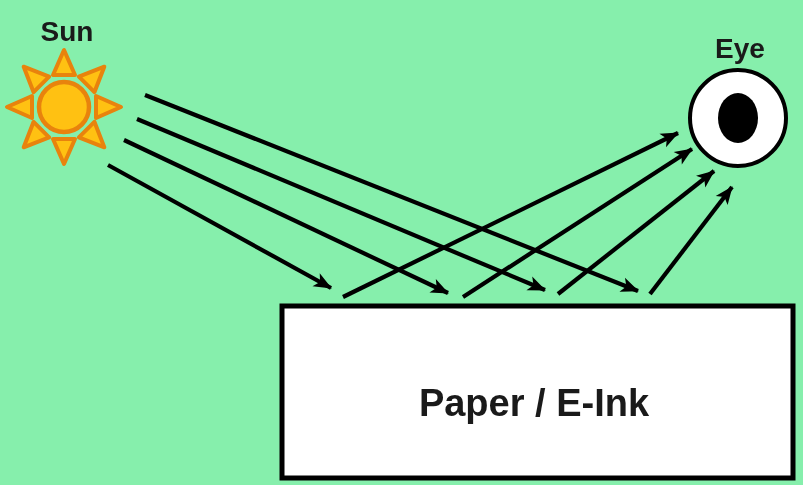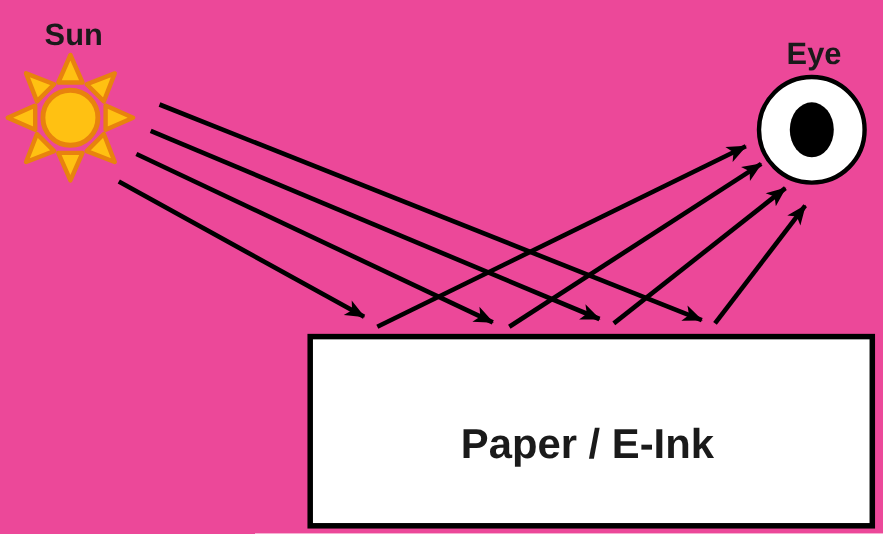--- a/index.html
+++ b/index.html
@@ -5,21 +5,21 @@
   html, body {
     margin: 0;
     padding: 0;
     background: #ffffff;
     font-family: "Liberation Sans", sans-serif;
   }
   .stage {
     position: relative;
     width: 803px;
     height: 485px;
-    background: #ec4899;
+    background: #86efac;
     overflow: hidden;
   }
   svg { display: block; }
   .node-label {
     font-family: "Liberation Sans", sans-serif;
     font-weight: bold;
     font-size: 28px;
     fill: #1a1a1a;
   }
   .box-label {

